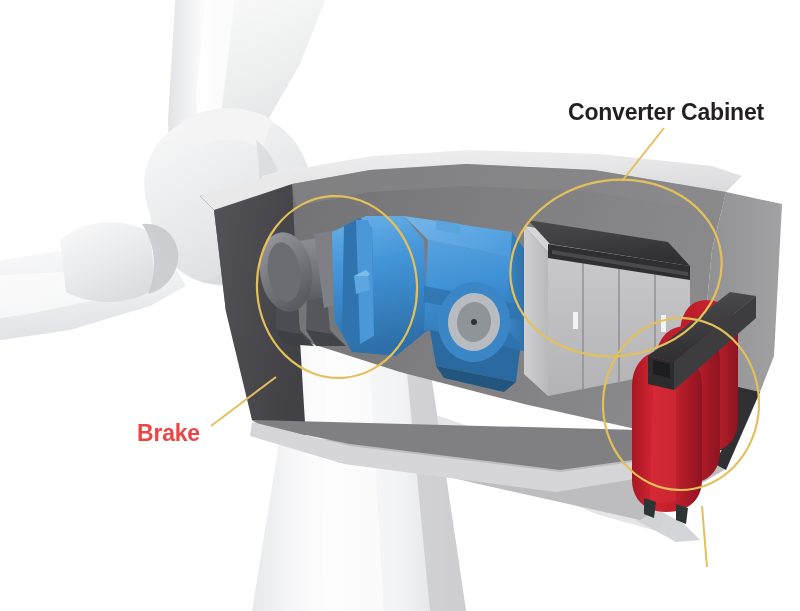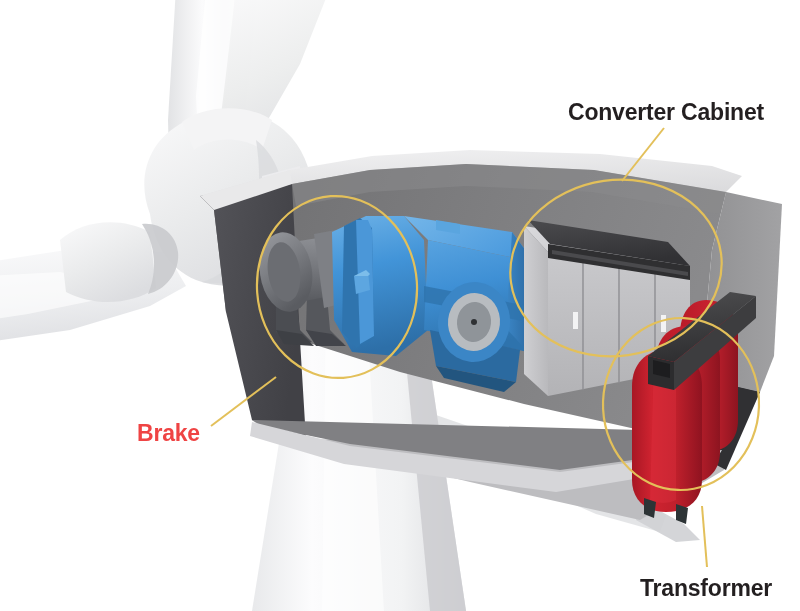--- a/index.html
+++ b/index.html
@@ -283,15 +283,14 @@
 
       <ellipse cx="681" cy="404" rx="78" ry="86" transform="rotate(2 681 404)"></ellipse>
       <path d="M707 567 L702 506" stroke-width="2"></path>
     </g>
   </svg>
 
   <div class="callout-label" id="label-converter" style="left: 568px; top: 99px; color: rgb(35, 31, 32);">Converter Cabinet</div>
 
   <div class="callout-label" id="label-brake" style="left: 137px; top: 420px; color: #ef4444;">Brake</div>
 
-  <div class="callout-label" id="label-transformer" style="left: 640px; top: 575px; color: rgb(35, 31, 32);">Transformer</div>
 
 </div>
 
 </body></html>

